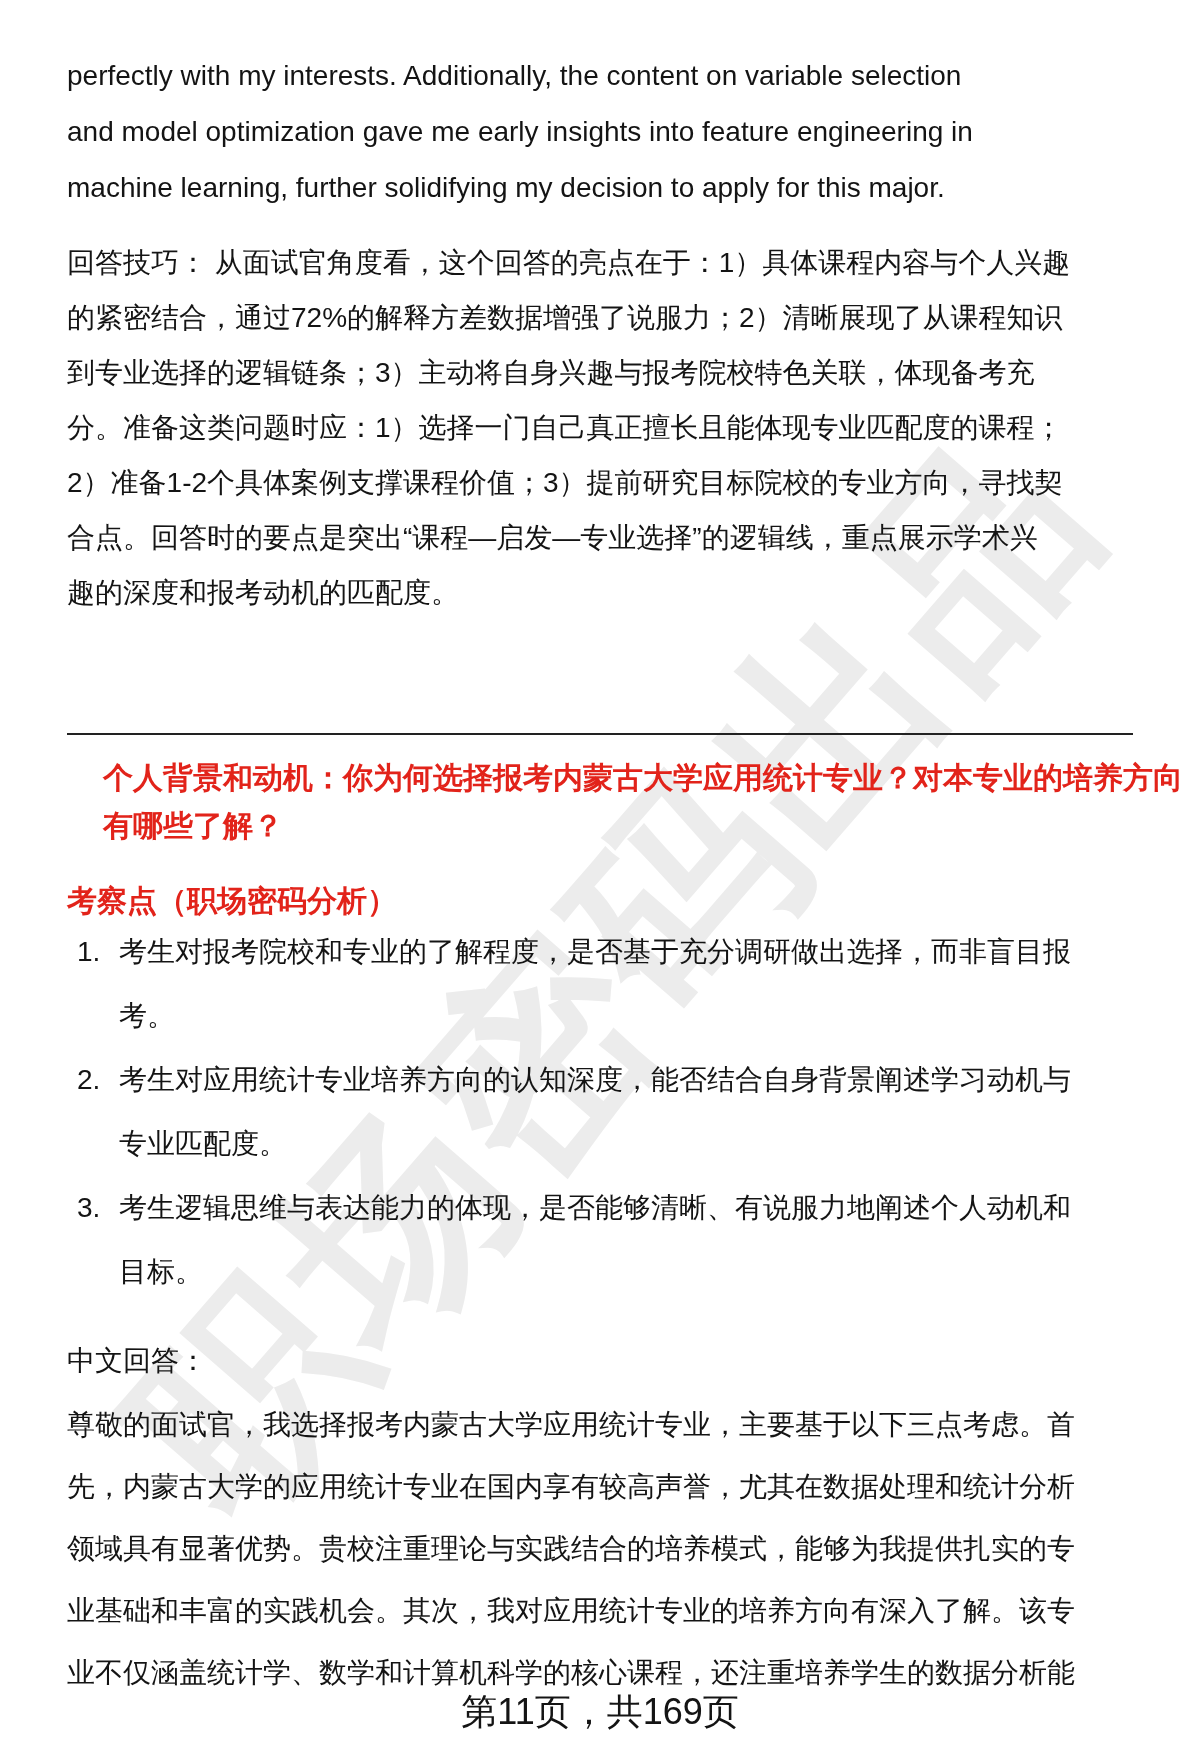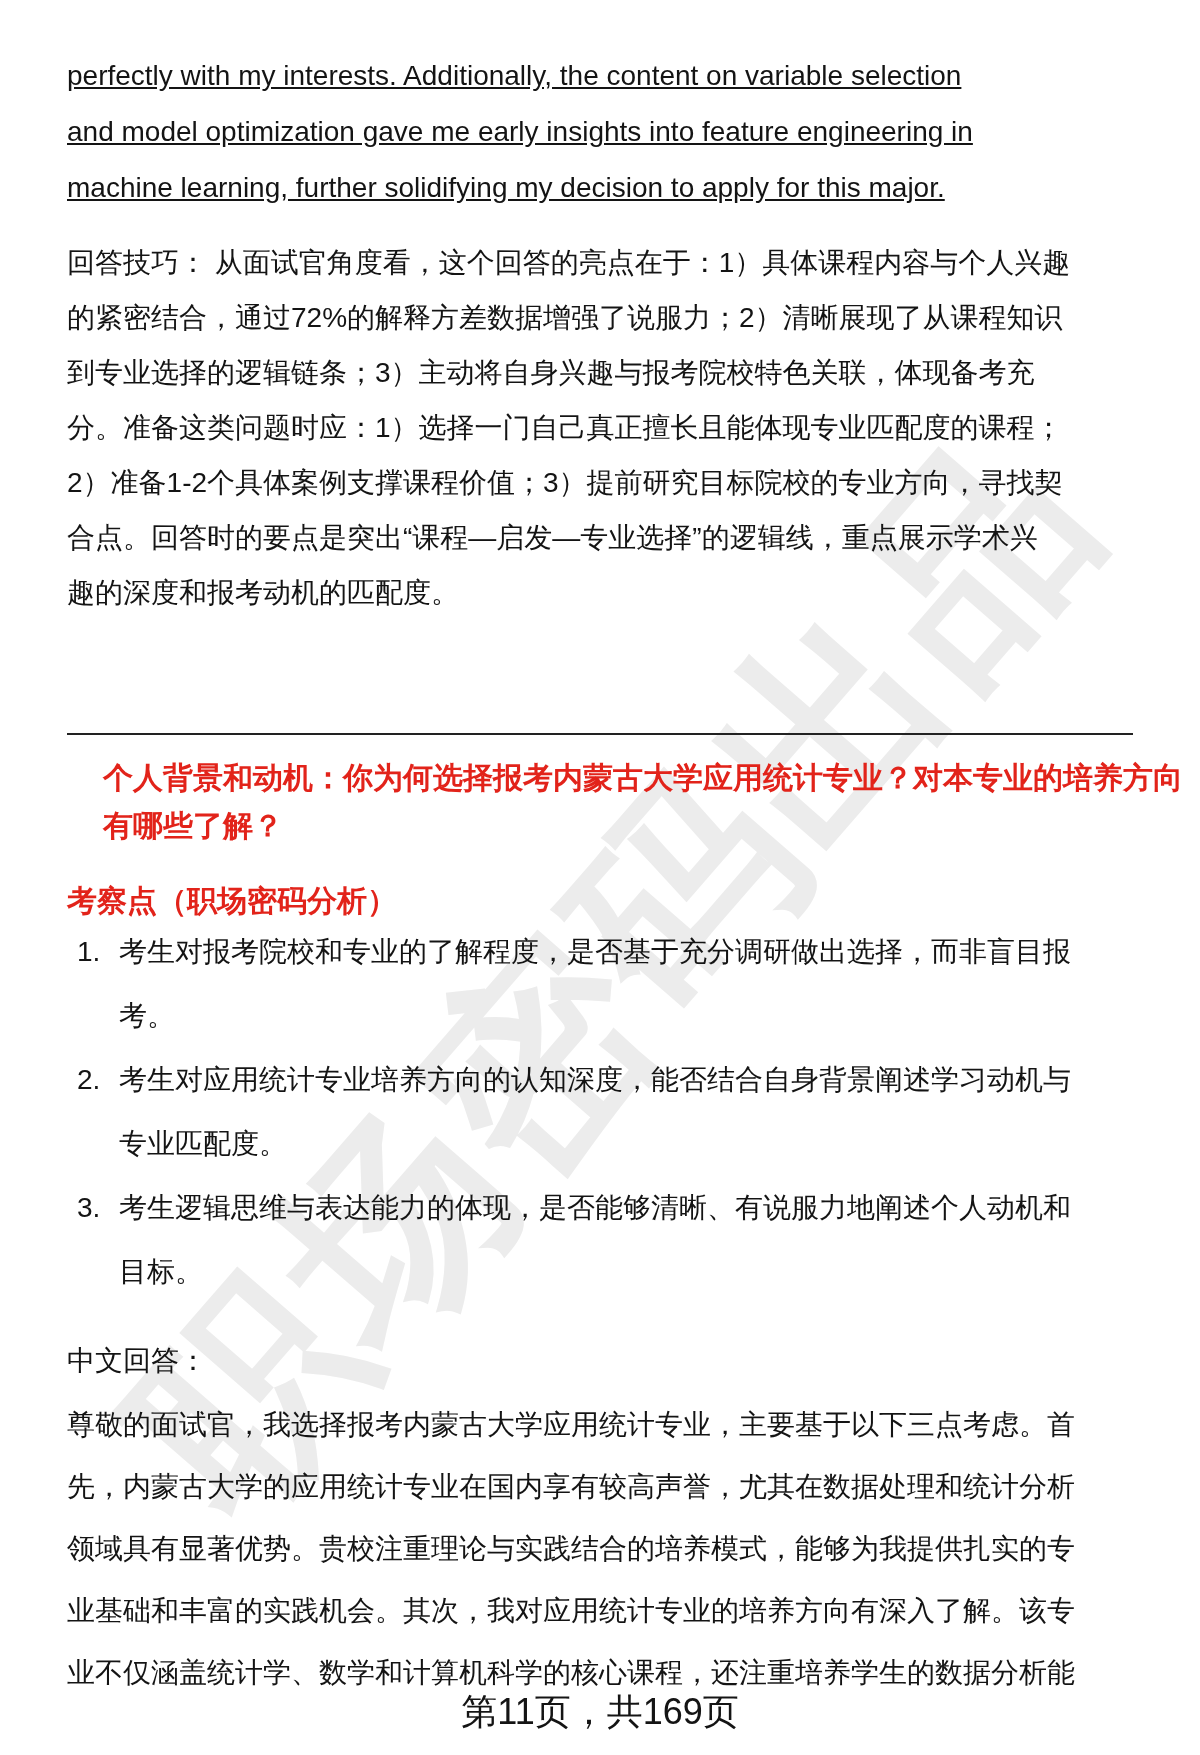--- a/index.html
+++ b/index.html
@@ -33,21 +33,21 @@
   .content-block {
     position: absolute;
     left: 67px;
     width: 1066px;
     z-index: 1;
   }
   .line {
     white-space: nowrap;
     overflow: visible;
   }
-  .l56 { height: 56px; line-height: 56px; text-decoration: underline; }
+  .l56 { height: 56px; line-height: 56px; }
   .l55 { height: 55px; line-height: 55px; }
   .l48 { height: 48px; line-height: 48px; }
   .l64 { height: 64px; line-height: 64px; }
   .l62 { height: 62px; line-height: 62px; }
   .body-text { font-size: 28px; color: #141414; }
   .red-bold { color: #e2231a; font-weight: bold; }
   .question-heading { font-size: 30px; margin-left: 36px; }
   .points-heading { font-size: 30px; height: 50px; line-height: 50px; }
   .divider {
     position: absolute;

